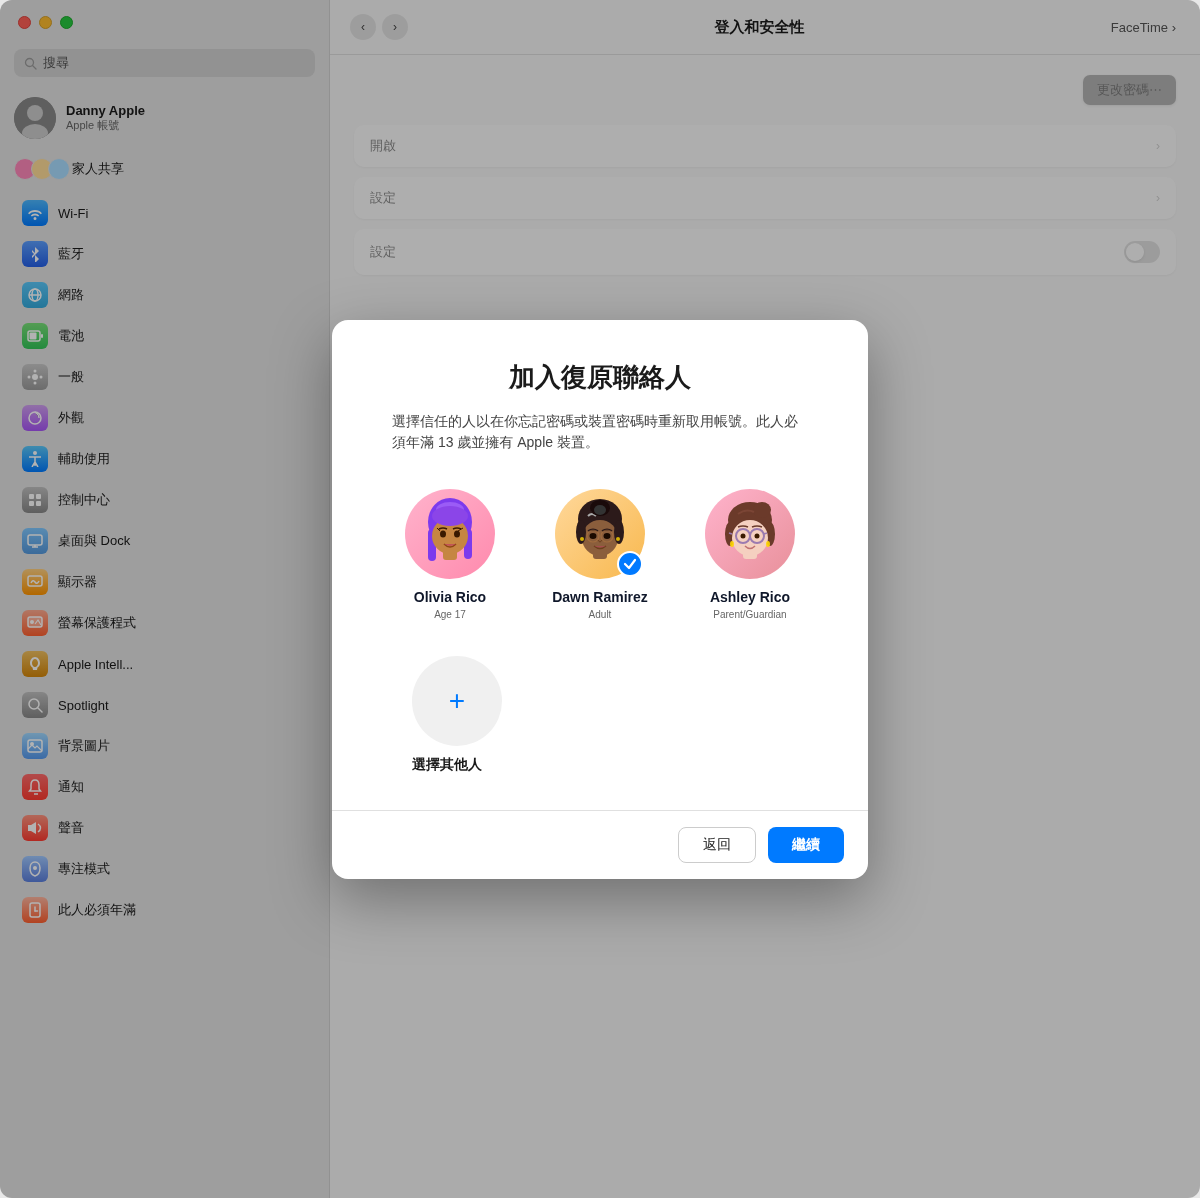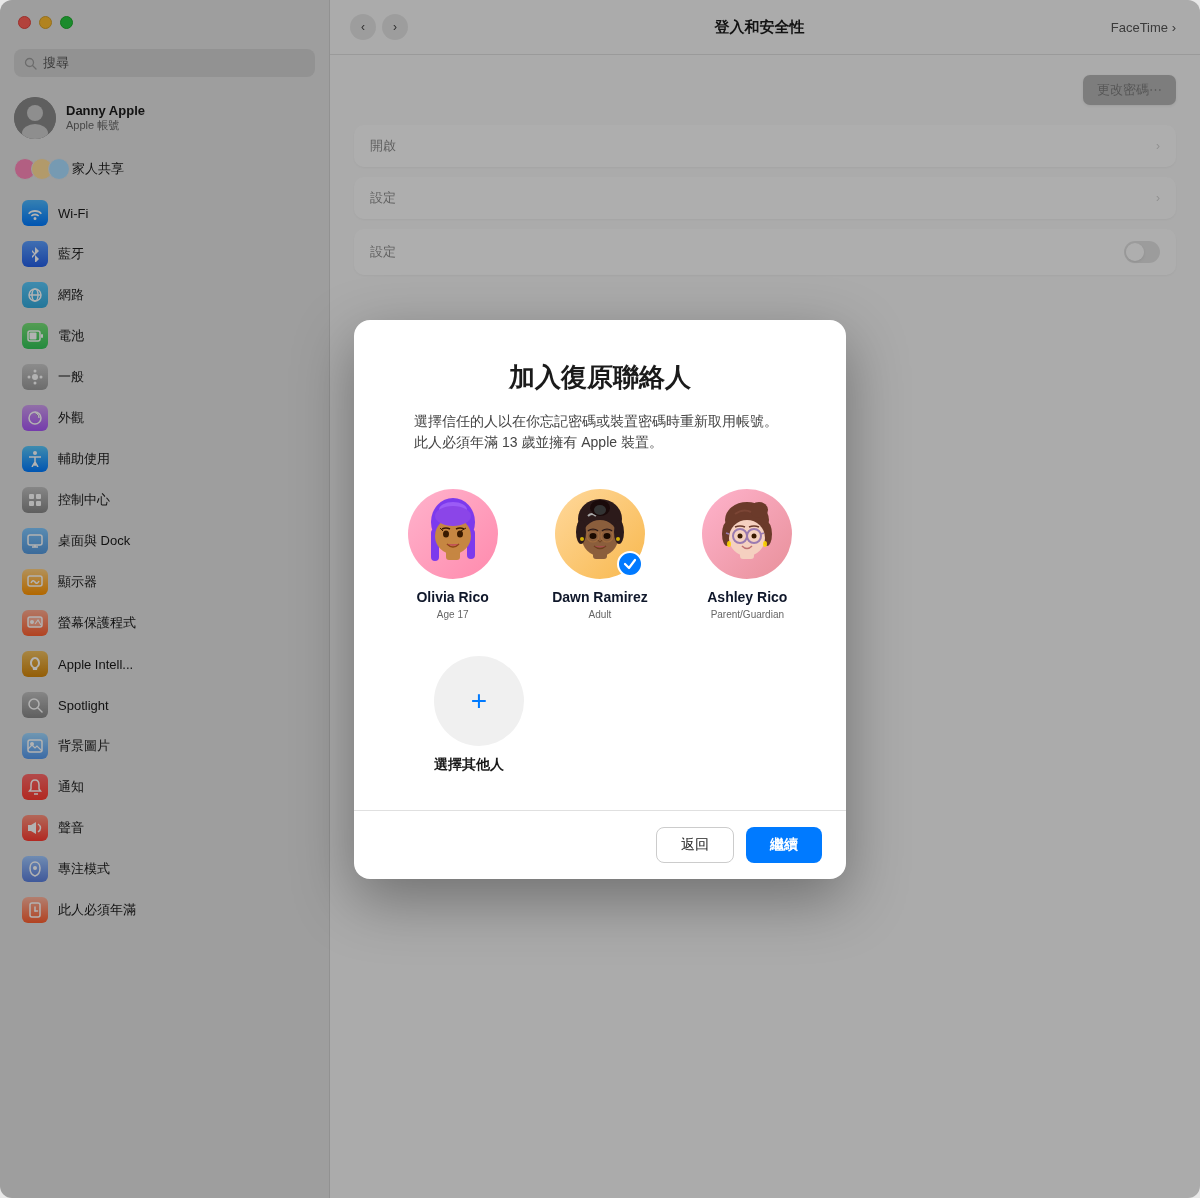--- a/index.html
+++ b/index.html
@@ -261,21 +261,21 @@
       background: rgba(0,0,0,0.3);
       display: flex;
       align-items: center;
       justify-content: center;
       z-index: 100;
     }
 
     .modal {
       background: white;
       border-radius: 16px;
-      width: 492px;
+      width: 536px;
       max-height: 900px;
       box-shadow: 0 20px 60px rgba(0,0,0,0.35);
       display: flex;
       flex-direction: column;
       overflow: hidden;
     }
 
     .modal-body {
       padding: 40px 40px 0 40px;
       flex: 1;

